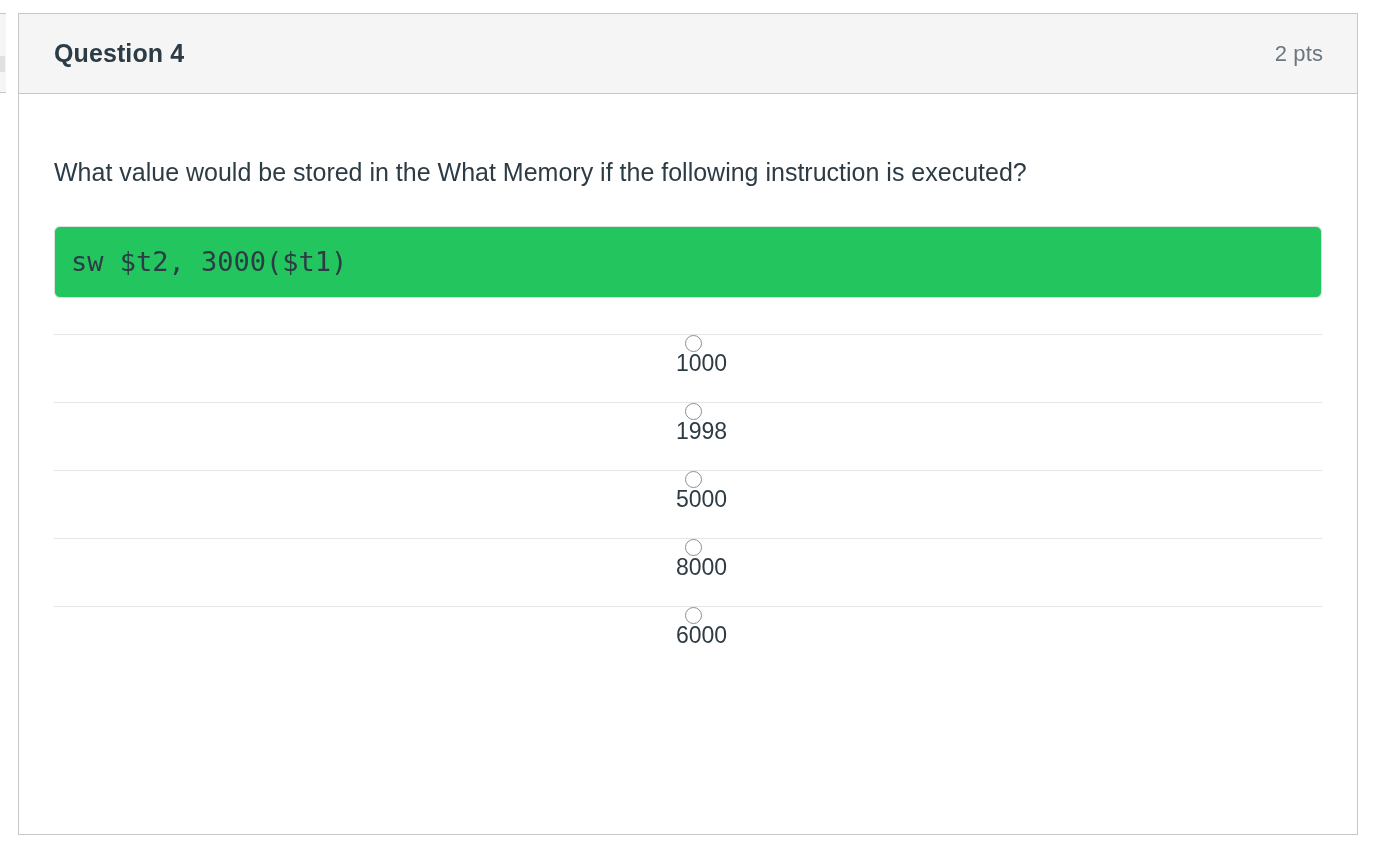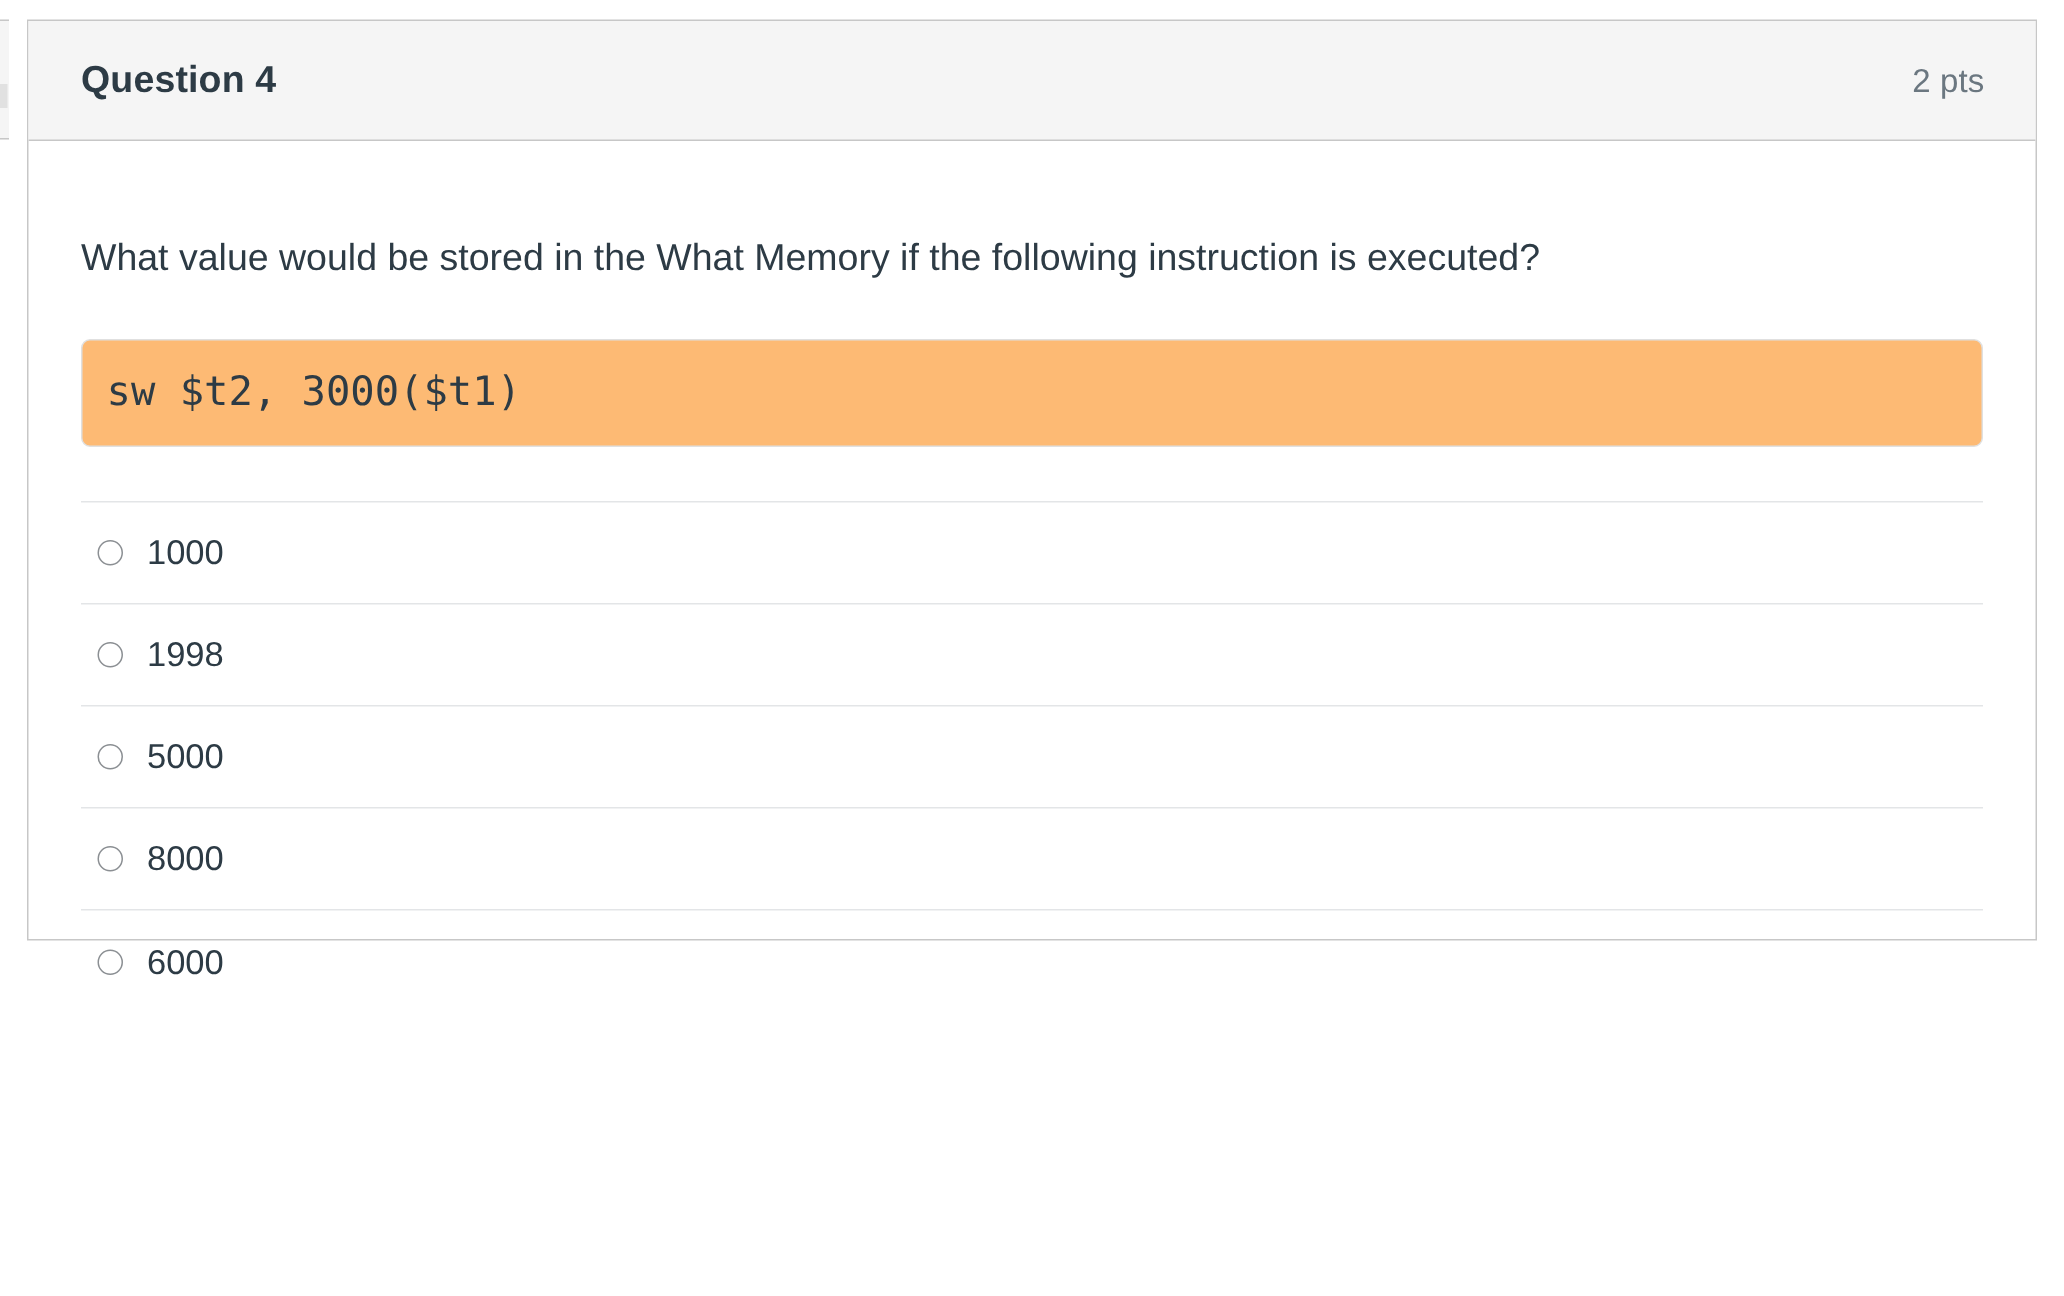--- a/index.html
+++ b/index.html
@@ -34,21 +34,21 @@
     height: 16px;
     background: #cfcfcf;
     opacity: .55;
   }
 
   .question-card {
     position: absolute;
     left: 18px;
     top: 13px;
     width: 1340px;
-    height: 614px;
+    height: 822px;
     background: #ffffff;
     border: 1px solid #c7c7c7;
     box-sizing: border-box;
   }
 
   .question-header {
     height: 80px;
     background: #f5f5f5;
     border-bottom: 1px solid #c7c7c7;
     box-sizing: border-box;
@@ -81,21 +81,21 @@
     line-height: 51px;
     color: #2d3b45;
     max-width: 1160px;
     font-weight: normal;
   }
 
   .code-block {
     margin-top: 28px;
     width: 1268px;
     box-sizing: border-box;
-    background: #fdba74;
+    background: #22c55e;
     border: 1px solid #e0e0e0;
     border-radius: 6px;
     padding: 17px 0 17px 16px;
     font-family: "DejaVu Sans Mono", monospace;
     font-size: 27px;
     line-height: 36px;
     color: #2d3b45;
     white-space: pre;
     overflow: hidden;
   }
@@ -105,20 +105,21 @@
     width: 1268px;
     border-top: 1px solid #e3e5e7;
   }
   .answer-row {
     display: flex;
     align-items: center;
     height: 68px;
     border-bottom: 1px solid #e3e5e7;
     padding-left: 11px;
     box-sizing: border-box;
+    flex-direction: column;
   }
   .answer-row:last-child {
     border-bottom: none;
   }
   .radio {
     width: 17px;
     height: 17px;
     border: 1.6px solid #8b8f93;
     border-radius: 50%;
     background: #ffffff;

